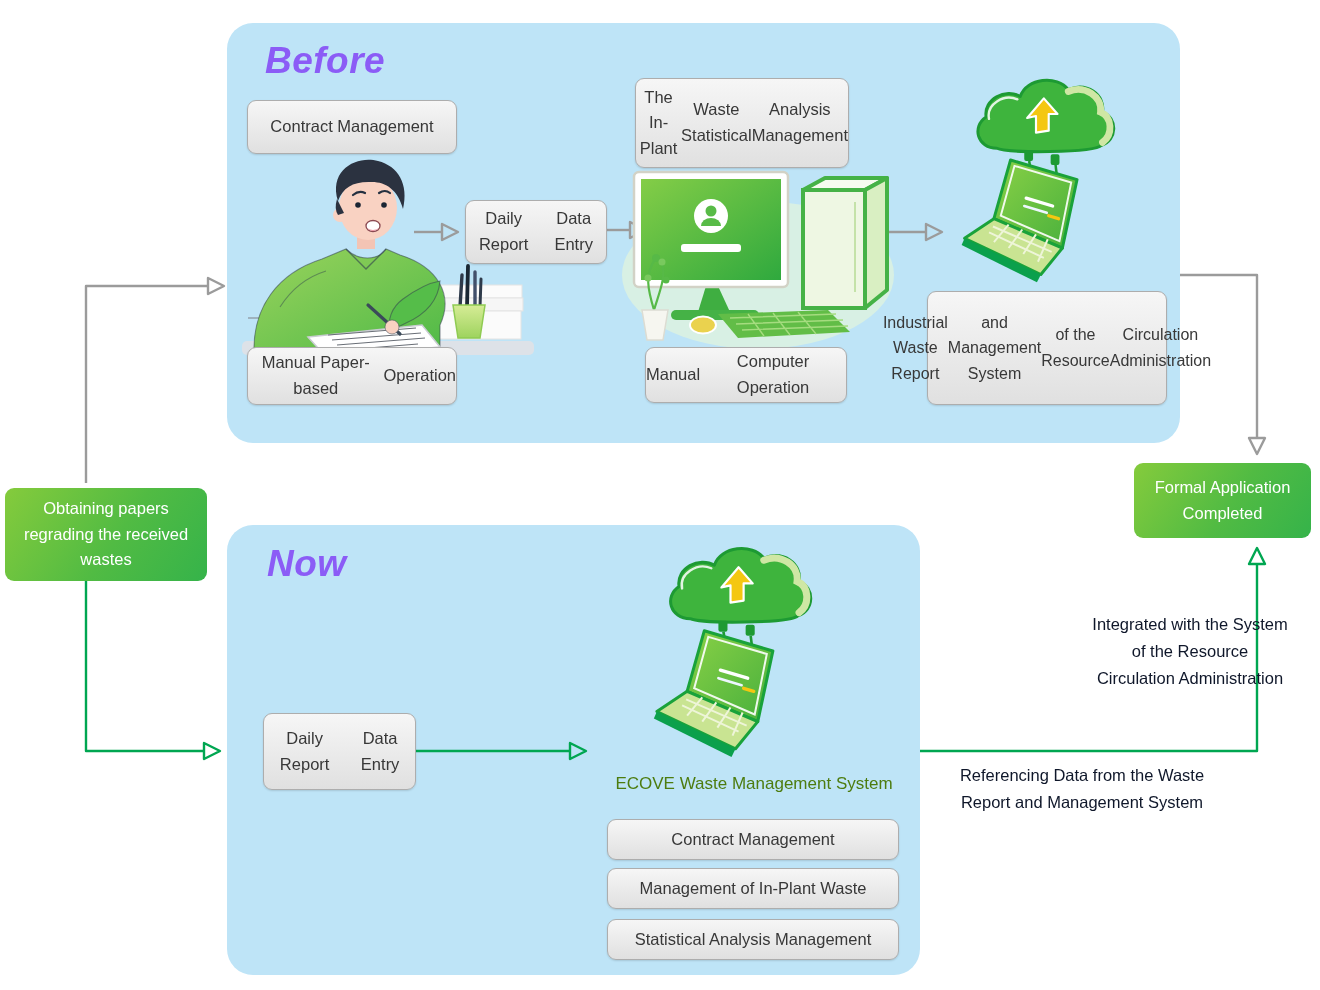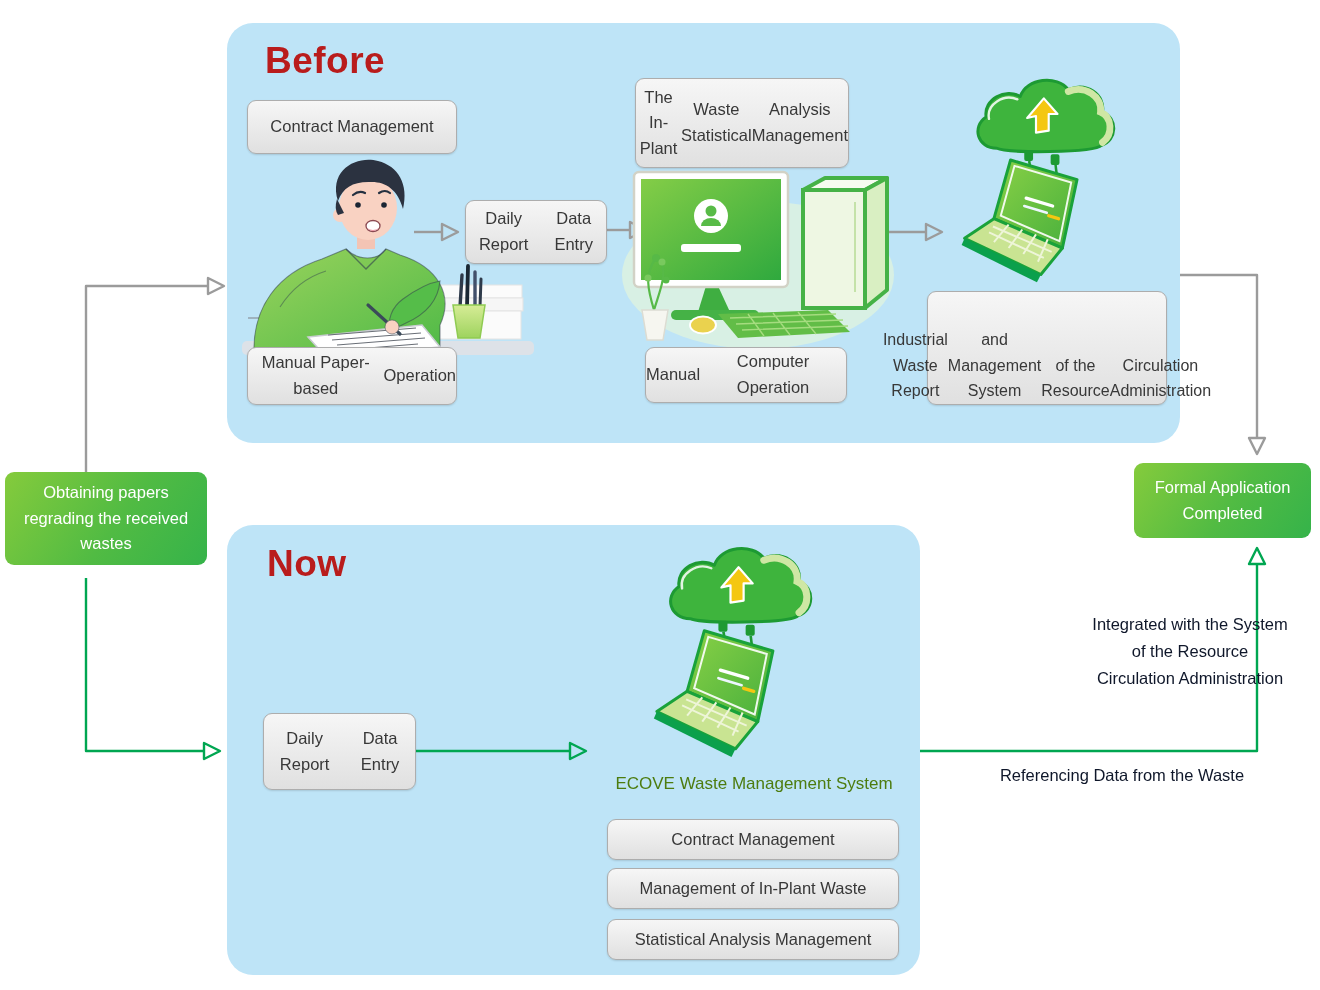--- a/index.html
+++ b/index.html
@@ -2,28 +2,28 @@
 <html><head>
 <meta charset="utf-8">
 <style>
   html,body{margin:0;padding:0;background:#ffffff;}
   #canvas{
     position:relative;width:1320px;height:990px;background:#ffffff;overflow:hidden;
     font-family:"Liberation Sans","DejaVu Sans",sans-serif;color:#383838;
   }
   .abs{position:absolute;}
   .panel{position:absolute;background:#bee4f7;border-radius:26px;}
-  .title{position:absolute;font-size:37px;font-weight:bold;color:#b91c1c;letter-spacing:.5px;}
+  .title{position:absolute;font-size:37px;font-weight:bold;color:#8b5cf6;letter-spacing:.5px;font-style:italic;}
   .gbox{
     position:absolute;display:flex;align-items:center;justify-content:center;
     text-align:center;background:linear-gradient(180deg,#f6f6f6 0%,#e0e0e0 100%);
     border:1px solid #adadad;border-radius:9px;color:#383838;font-size:16.5px;font-weight:500;
     line-height:1.55;box-shadow:0 1px 2px rgba(0,0,0,.13);
   }
-  .gbox.small{font-size:16px;line-height:1.6;align-items:flex-end;}
+  .gbox.small{font-size:16px;line-height:1.6;}
   .greenbox{
     position:absolute;display:flex;flex-direction:column;align-items:center;justify-content:center;
     text-align:center;background:linear-gradient(125deg,#85cb3c 0%,#51bb43 55%,#35b34a 100%);
     border-radius:9px;color:#ffffff;font-size:16.5px;font-weight:500;line-height:1.55;
   }
   .annot{position:absolute;text-align:center;color:#0f172a;font-size:16.5px;font-weight:500;line-height:27px;}
   .ecove{position:absolute;text-align:center;color:#4d7c0f;font-size:17px;font-weight:500;}
   svg{display:block;}
 </style>
 </head>
@@ -250,32 +250,33 @@
   <div class="gbox" style="left:607px;top:819px;width:290px;height:39px;">
     <span>Contract Management</span>
   </div>
   <div class="gbox" style="left:607px;top:868px;width:290px;height:39px;text-align:center;">
     <span>Management of In-Plant Waste</span>
   </div>
   <div class="gbox" style="left:607px;top:919px;width:290px;height:39px;justify-content:center;">
     <span>Statistical Analysis Management</span>
   </div>
 
-  <div class="greenbox" style="left:5px;top:472px;width:202px;height:93px;">
+  <div class="greenbox" style="left:5px;top:488px;width:202px;height:93px;">
     <span>Obtaining papers</span>
     <span>regrading the received</span>
     <span>wastes</span>
   </div>
   <div class="greenbox" style="left:1134px;top:463px;width:177px;height:75px;">
     <span>Formal Application</span>
     <span>Completed</span>
   </div>
 
   <div class="annot" style="left:1066px;top:611px;width:248px;">
     <div>Integrated with the System</div>
     <div>of the Resource</div>
     <div>Circulation Administration</div>
   </div>
-  <div class="annot" style="left:972px;top:762px;width:300px;">
+  <div class="annot" style="left:932px;top:762px;width:300px;">
     <div>Referencing Data from the Waste</div>
+    <div>Report and Management System</div>
   </div>
 
 </div>
 
 </body></html>

